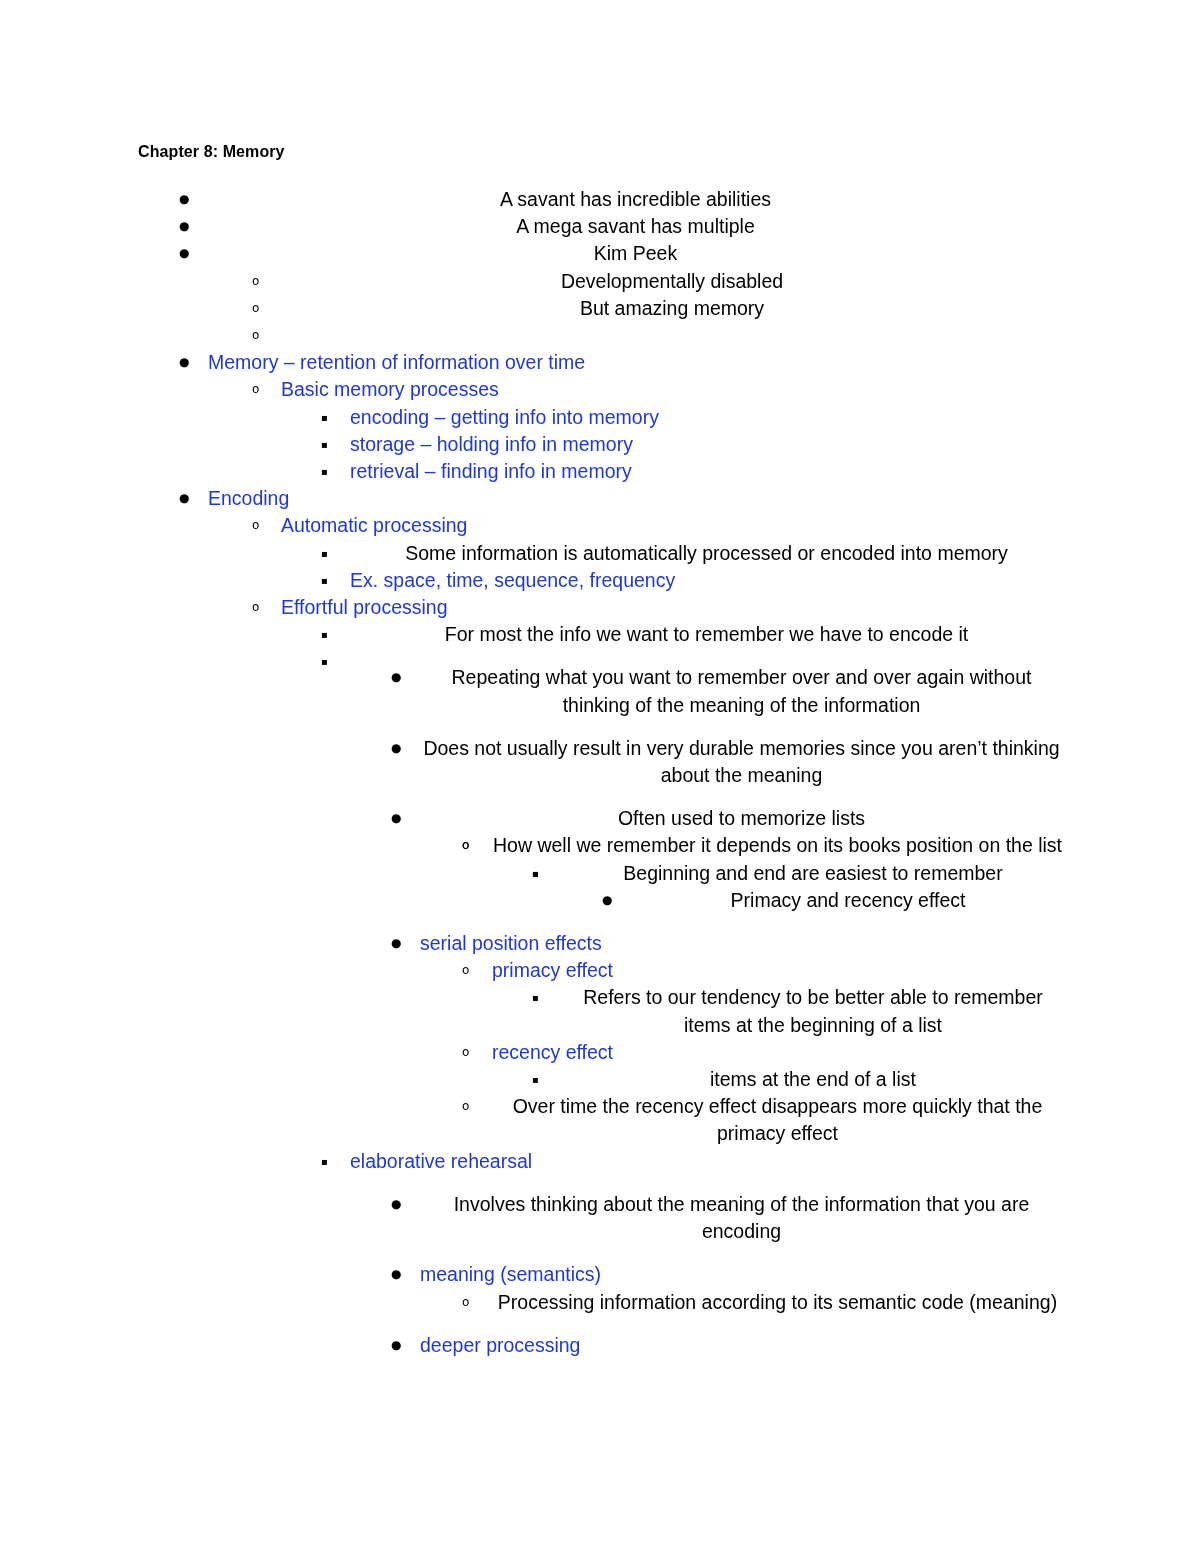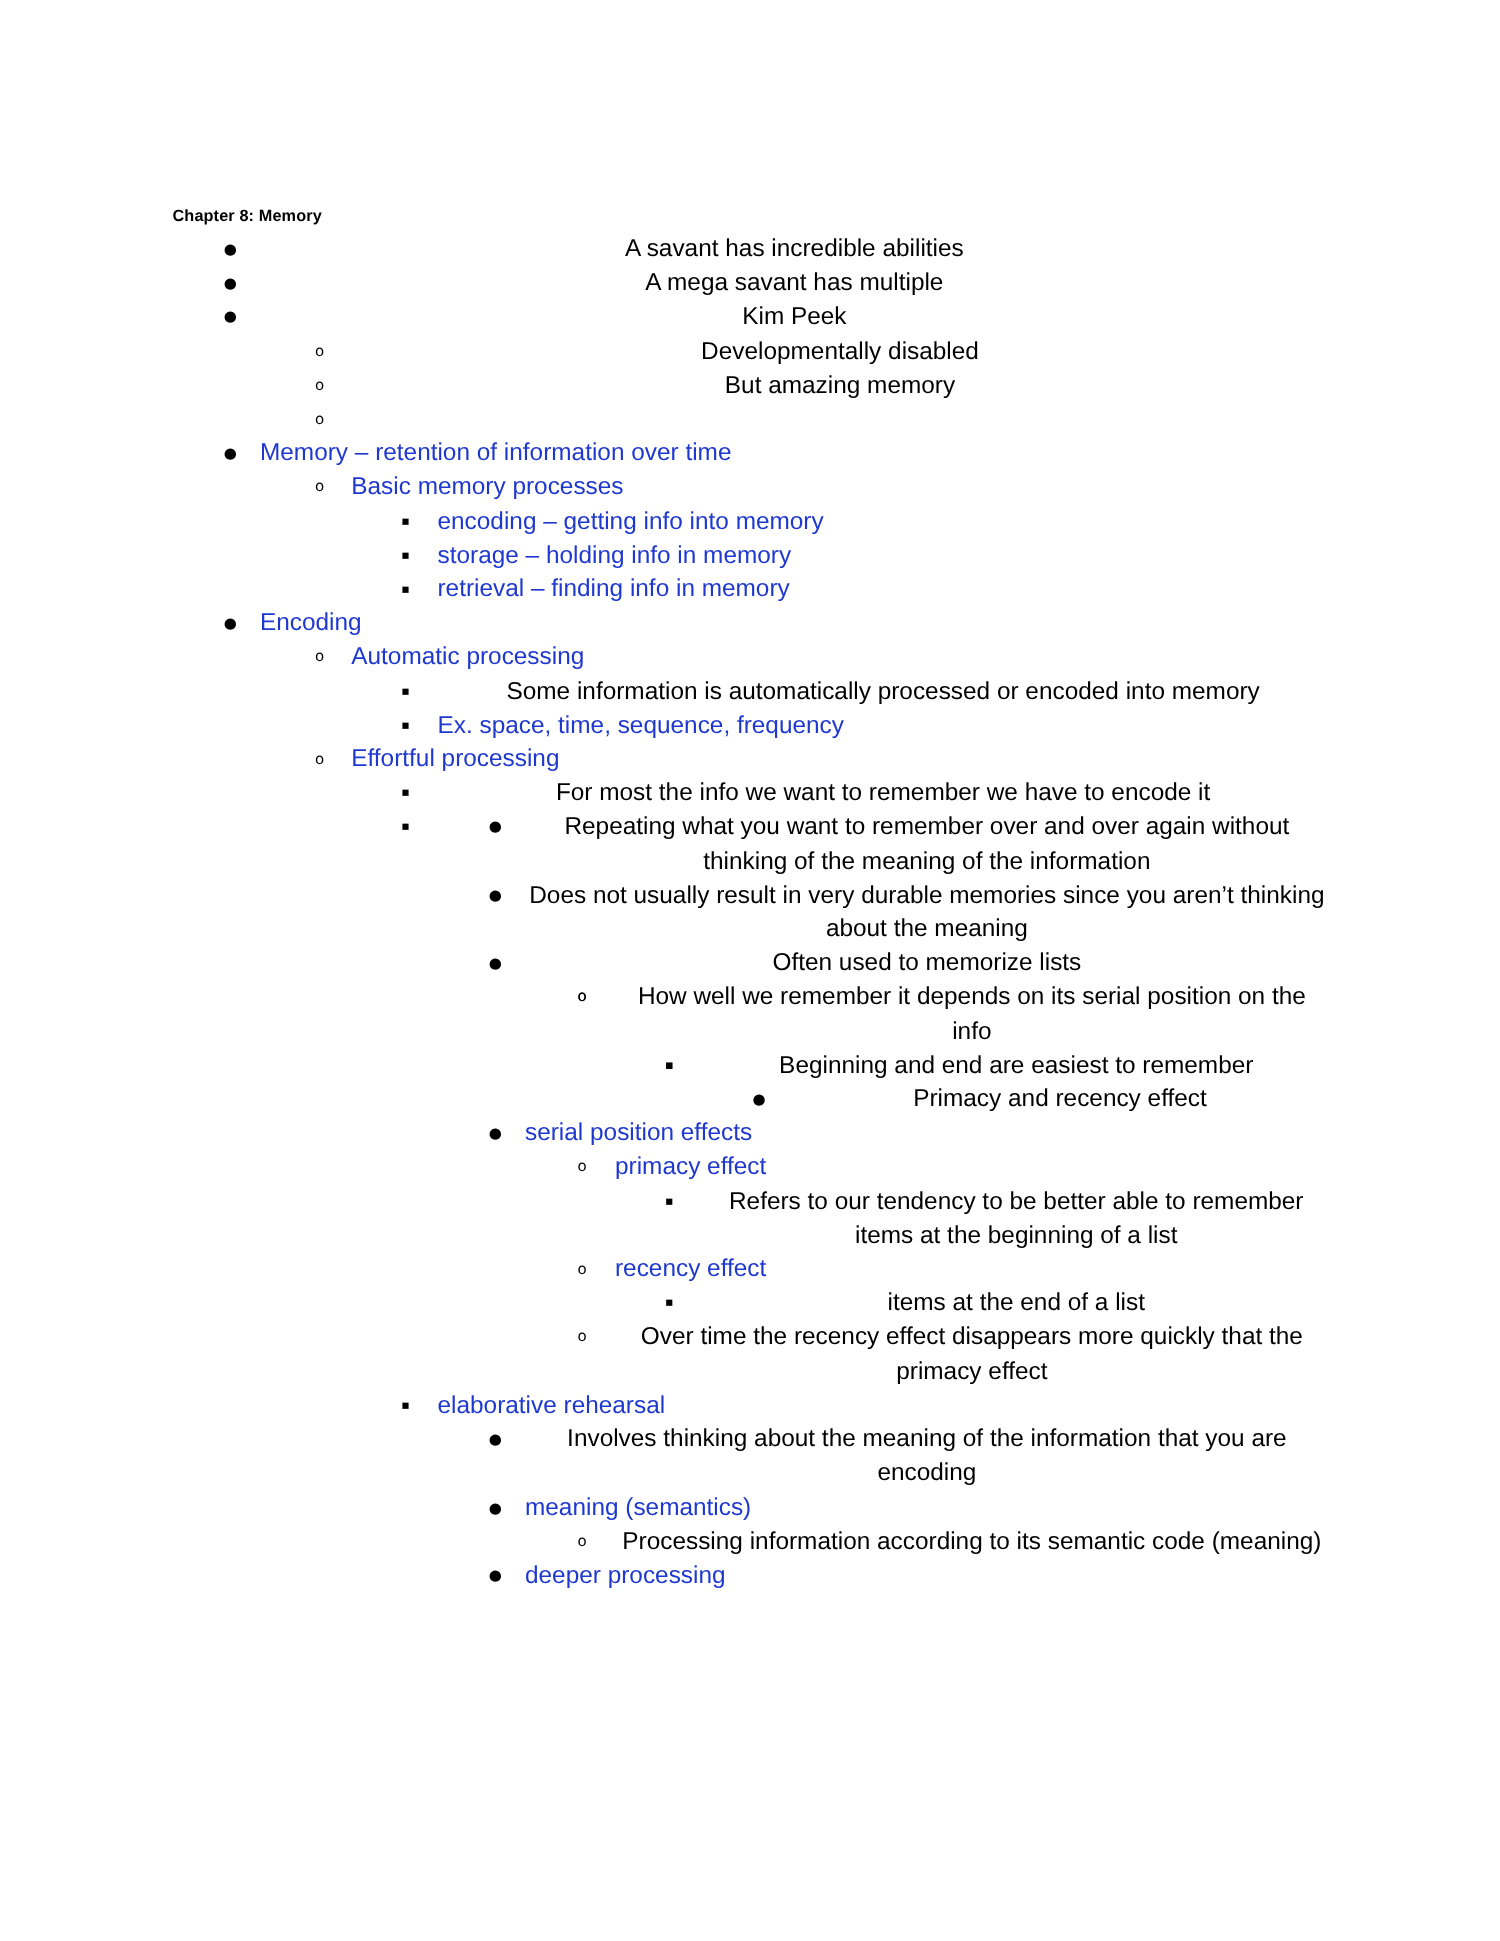--- a/index.html
+++ b/index.html
@@ -20,22 +20,22 @@
     width: 1200px;
     height: 1553px;
     background: #ffffff;
     box-sizing: border-box;
     padding: 0;
     overflow: hidden;
   }
   #doc-title {
     position: absolute;
     left: 138px;
-    top: 159px;
-    font-size: 13px;
+    top: 138px;
+    font-size: 16px;
     font-weight: bold;
     line-height: 27px;
     color: #000000;
     letter-spacing: 0.1px;
     white-space: nowrap;
   }
   #outline {
     position: absolute;
     left: 0;
     top: 186px;
@@ -80,21 +80,21 @@
   .lvl5 > .marker { left: 462px; }
   .lvl6 { padding-left: 563px; }
   .lvl6 > .marker { left: 532px; }
   .lvl7 { padding-left: 633px; }
   .lvl7 > .marker { left: 602px; }
 
   
   .lvl1 > .txt { max-width: 855px; }
   .lvl2 > .txt { max-width: 782px; }
   .lvl3 > .txt { max-width: 713px; }
-  .lvl4 > .txt { max-width: 643px; }
+  .lvl4 > .txt { max-width: 643px; margin-top: 16px; }
   .lvl5 > .txt { max-width: 571px; }
   .lvl6 > .txt { max-width: 500px; }
   .lvl7 > .txt { max-width: 430px; }
 
   .blue { color: #1f38d0; }
   .black { color: #000000; text-align: center; }
 
   .spacer { height: 27.2px; }
 </style>
 </head>
@@ -186,21 +186,21 @@
       </div>
       <div class="li lvl4">
         <span class="marker m-disc">●</span>
         <span class="txt black">Often used to memorize lists</span>
       </div>
       <div class="li lvl5">
         <span class="marker m-circle">o</span>
       </div>
       <div class="li lvl5">
         <span class="marker m-circle">o</span>
-        <span class="txt black">How well we remember it depends on its serial position on the info</span>
+        <span class="txt black">How well we remember it depends on its books position on the list</span>
       </div>
       <div class="li lvl6">
         <span class="marker m-square">▪</span>
       </div>
       <div class="li lvl6">
         <span class="marker m-square">▪</span>
         <span class="txt black">Beginning and end are easiest to remember</span>
       </div>
       <div class="li lvl7">
         <span class="marker m-disc">●</span>

